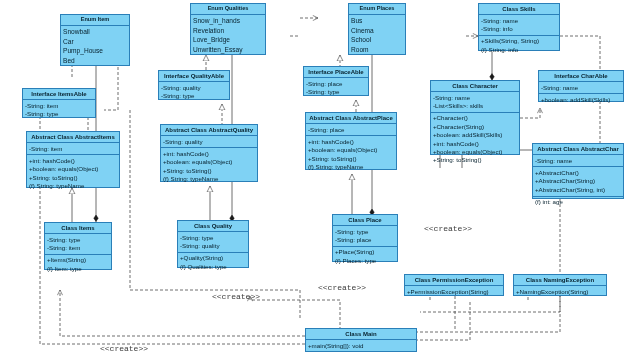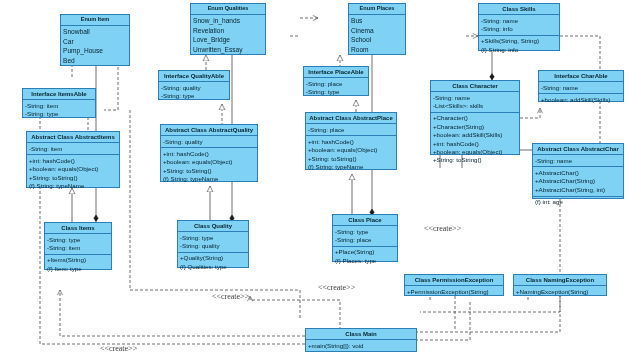--- a/index.html
+++ b/index.html
@@ -49,21 +49,21 @@
     overflow:hidden;
   }
   .node.enum .row{font-size:6.6px;line-height:9.6px;}
   .node.enum .title{font-size:5.6px;}
   .label-create{
     position:absolute;
     font-size:8px;
     color:#3b3b3b;
     white-space:nowrap;
     z-index:6;
-    font-family:Liberation Serif, serif;
+    font-family:Liberation Mono, monospace;
   }
 </style>
 </head>
 <body>
 
 <div id="canvas">
 
   <svg id="wires" viewBox="0 0 629 360" xmlns="http://www.w3.org/2000/svg">
     <defs>
       <marker id="hollowArrow" markerWidth="9" markerHeight="9" refX="8" refY="4.5" orient="auto">

